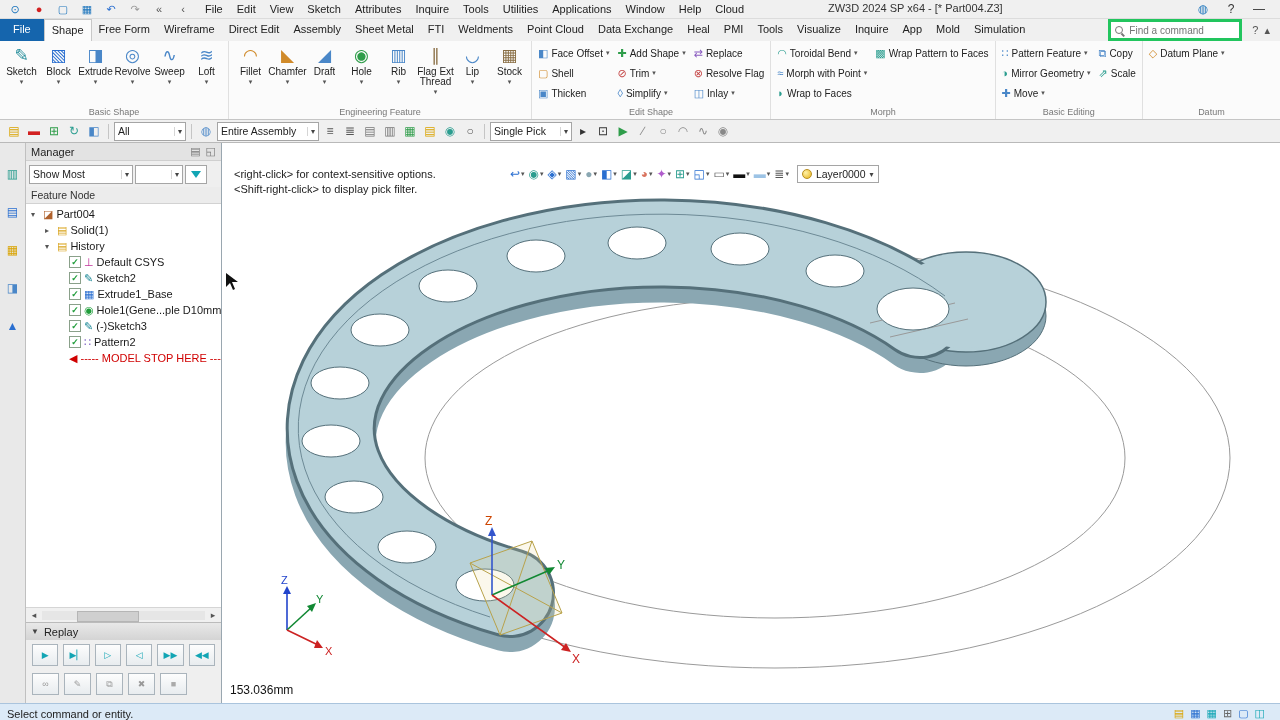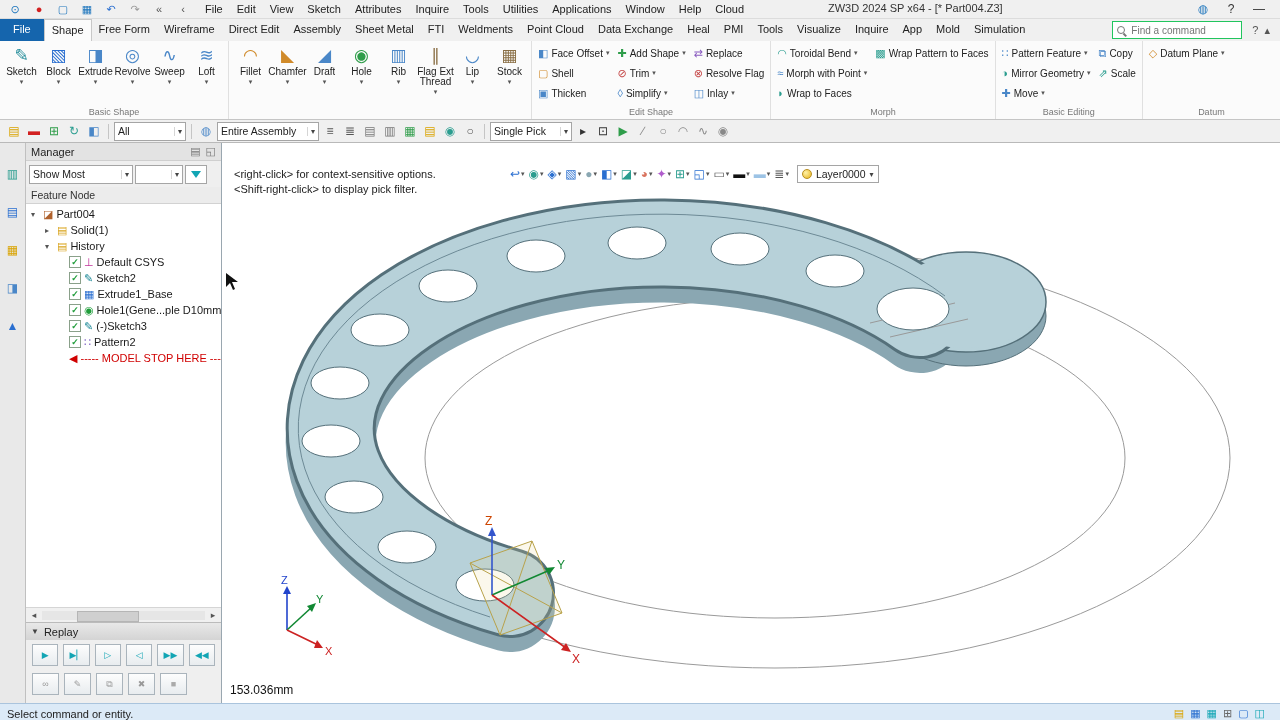--- a/index.html
+++ b/index.html
@@ -11,21 +11,21 @@
   .qat .tbtn{font-size:11px;}
   .menus{display:flex;}
   .menu{padding:1px 7px;cursor:default;}
   .wintitle{position:absolute;left:828px;top:2px;font-size:11px;color:#333;white-space:nowrap;}
   .winctrl{margin-left:auto;display:flex;gap:10px;padding-right:12px;}
   
   .tabrow{height:22px;background:#f0f0f0;display:flex;align-items:stretch;}
   .rtab{padding:4px 7px 2px 7px;white-space:nowrap;cursor:default;}
   .rtab.file{background:#1565ad;color:#fff;padding:4px 13px 2px 13px;}
   .rtab.active{background:#fbfbfb;border:1px solid #c8c8c8;border-bottom:none;}
-  .cmd-search{margin-left:auto;display:flex;align-items:center;gap:4px;border:1px solid #22c55e;background:#fff;height:16px;align-self:center;padding:0 4px;width:120px;}
+  .cmd-search{margin-left:auto;display:flex;align-items:center;gap:4px;border:3px solid #22c55e;background:#fff;height:16px;align-self:center;padding:0 4px;width:120px;}
   .cmd-search input{border:none;outline:none;font-size:10px;width:100px;font-family:"Liberation Sans",sans-serif;color:#555;}
   .mag{width:6px;height:6px;border:1.5px solid #777;border-radius:50%;position:relative;flex:none;}
   .mag::after{content:'';position:absolute;width:4px;height:1.5px;background:#777;transform:rotate(45deg);right:-3px;bottom:-2px;}
   .tab-extras{display:flex;gap:6px;align-items:center;padding:0 10px;color:#555;}
   
   .ribbon{height:78px;background:#fbfbfb;border-bottom:1px solid #c5c5c5;display:flex;}
   .rgroup{display:flex;flex-direction:column;padding:2px 3px 0 3px;border-right:1px solid #e0e0e0;}
   .rg-body{flex:1;display:flex;align-items:flex-start;}
   .rg-label{font-size:9px;color:#777;text-align:center;padding:1px 0 2px 0;}
   .bbtn{width:37px;display:flex;flex-direction:column;align-items:center;cursor:default;}
@@ -290,20 +290,21 @@
             <span class="blabel">Lip</span>
             <span class="bdd">▾</span>
           </div>
 
           <div class="bbtn">
             <span class="bicon" style="color: rgb(138, 111, 69);">▦</span>
             <span class="blabel">Stock</span>
             <span class="bdd">▾</span>
           </div>
         </div>
+      <div class="rg-label">Engineering Feature</div>
     </div>
 
     <div class="rgroup">
       <div class="rg-body">
         <div class="sgrid">
 
             <div class="sbtn hasdd">
               <span class="sic" style="color: rgb(74, 135, 200);">◧</span>
               <span class="slabel">Face Offset</span>
               <span class="sdd">▾</span>

